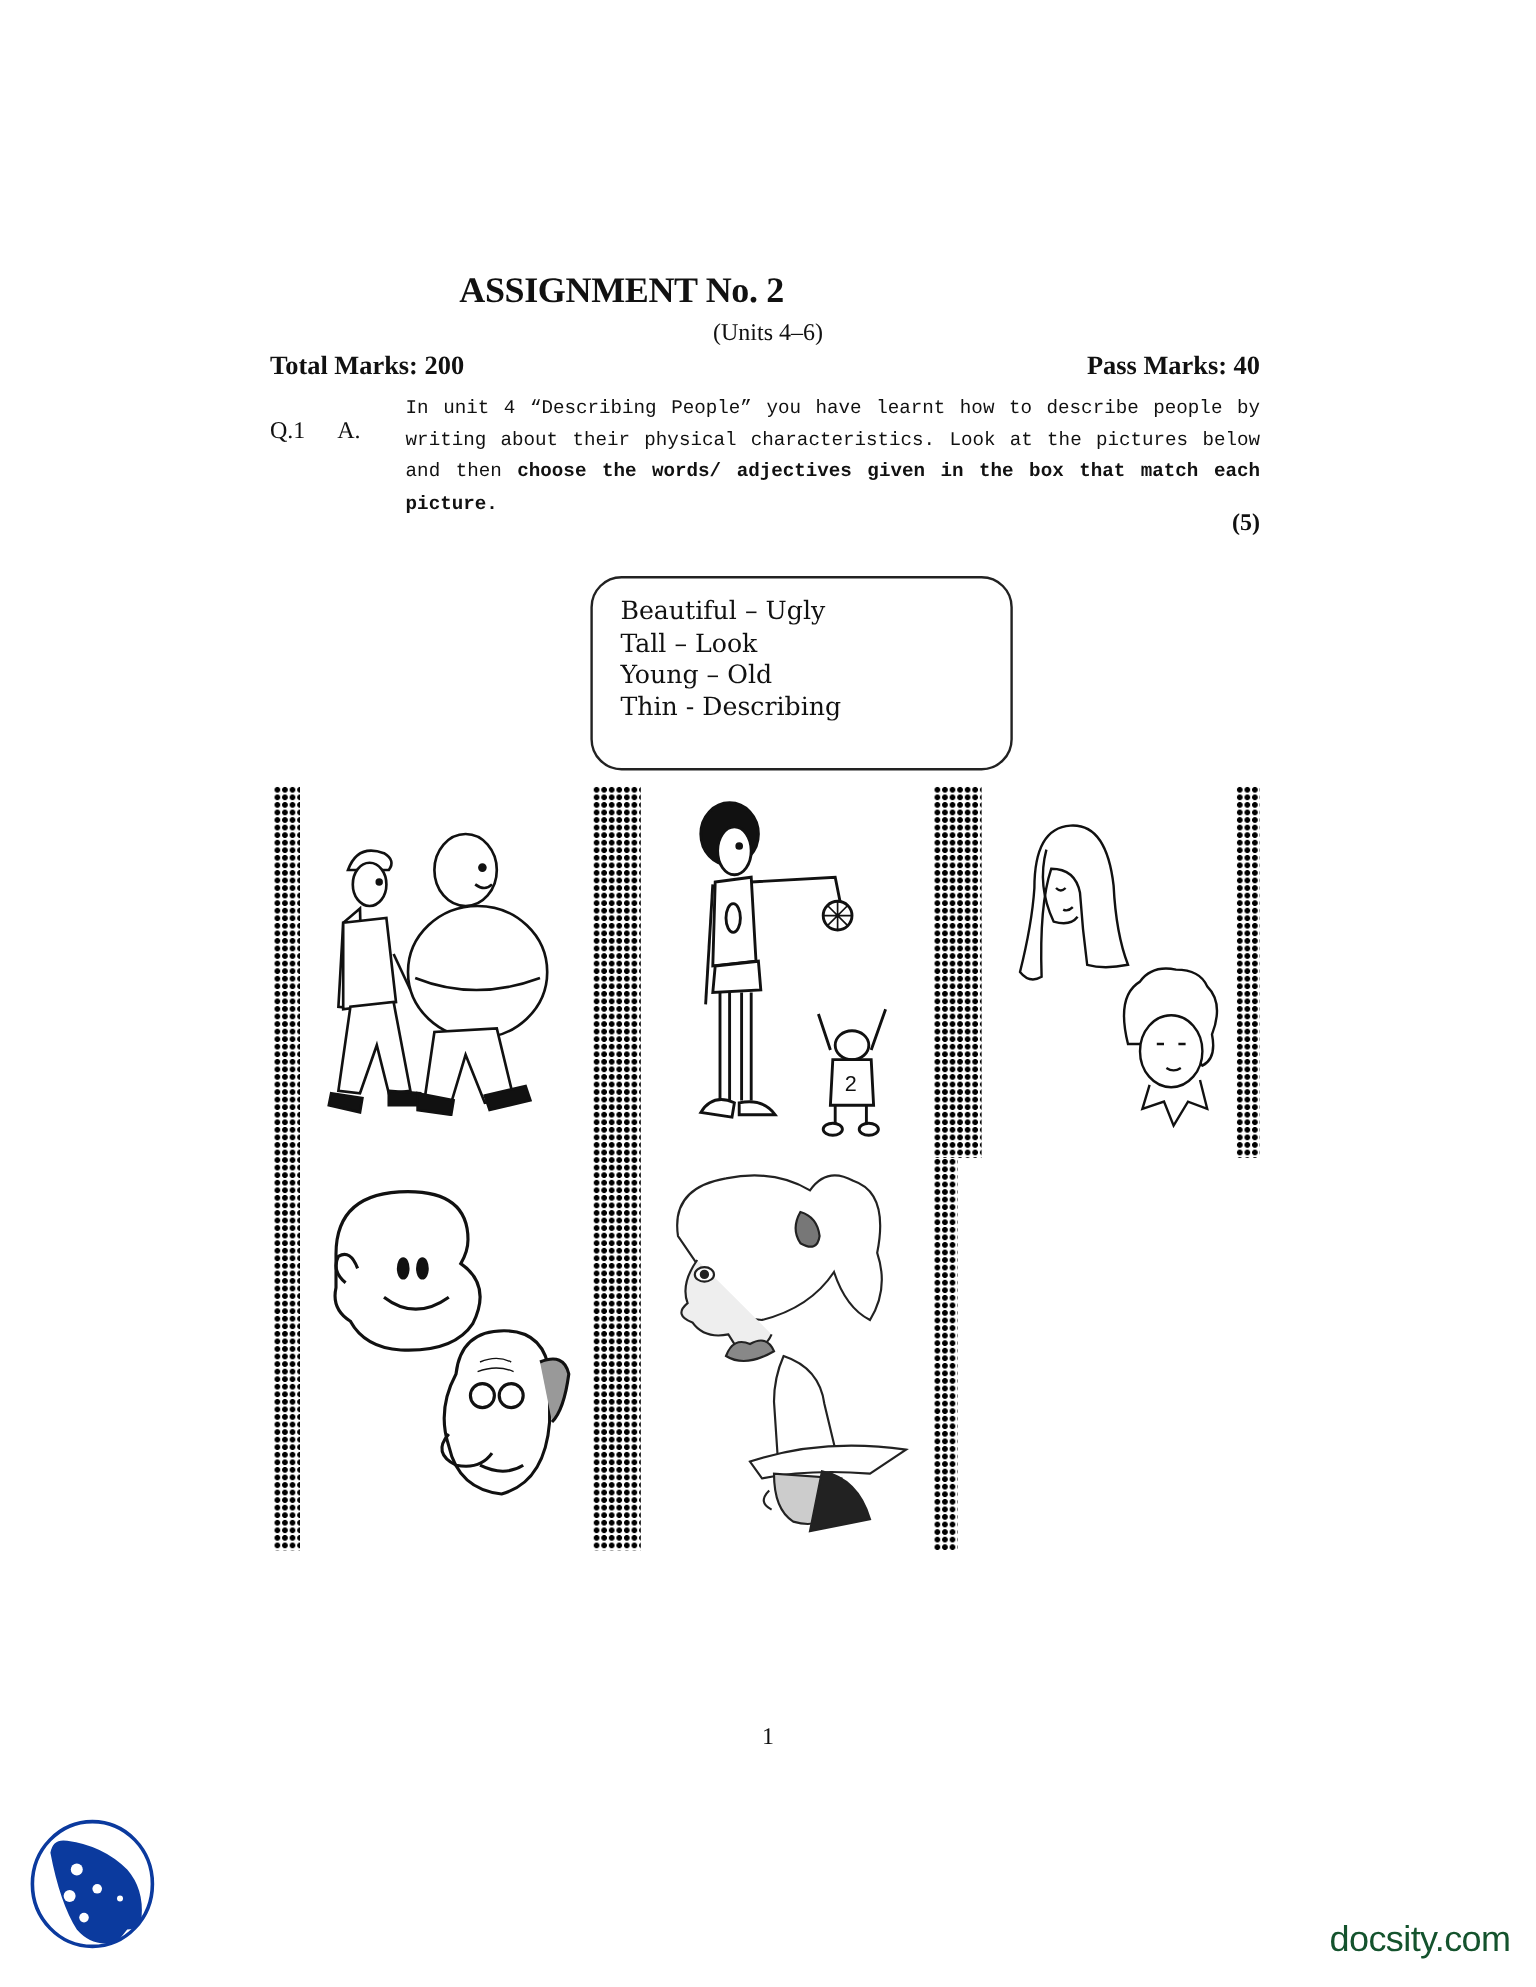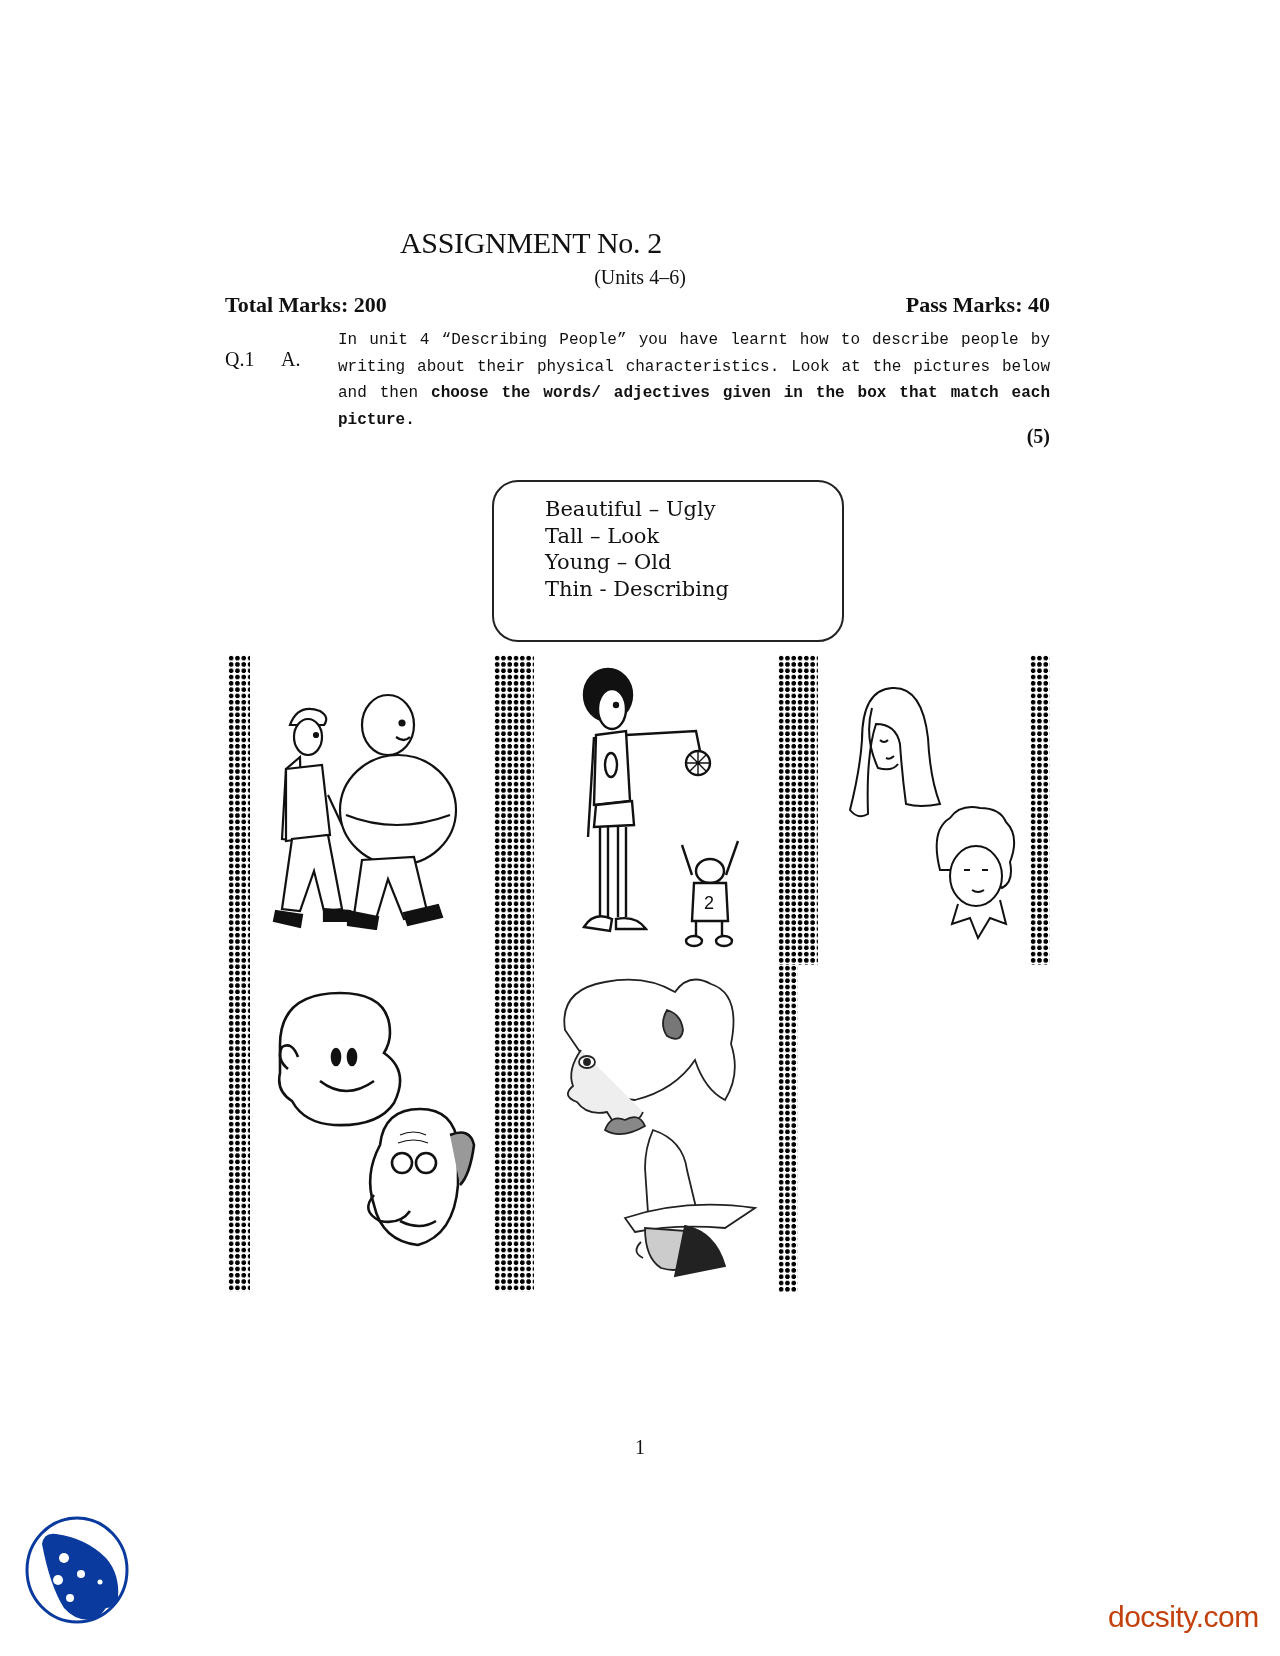--- a/index.html
+++ b/index.html
@@ -1,34 +1,34 @@
 <!DOCTYPE html>
 <html><head>
 <meta charset="utf-8">
 <style>
   html, body { margin:0; padding:0; background:#ffffff; }
   body { width:1280px; height:1656px; position:relative; overflow:hidden; font-family:"Liberation Serif", serif; color:#111; }
   .abs { position:absolute; }
-  .title { left:13px; width:1036px; top:226px; text-align:center; font-size:30px; font-weight:normal; letter-spacing:-0.3px; }
+  .title { left:0; width:1036px; top:226px; text-align:center; font-size:30px; font-weight:bold; letter-spacing:-0.3px; }
   .units { left:0; width:1280px; top:266px; text-align:center; font-size:20px; font-weight:normal; }
   .marks-left { left:225px; top:292px; font-size:22px; font-weight:bold; }
   .marks-right { right:230px; top:292px; font-size:22px; font-weight:bold; }
   .q-label { left:225px; top:348px; font-size:20px; }
   .q-part { left:281px; top:348px; font-size:20px; }
   .q-text { left:338px; top:327px; width:712px; font-size:16px; line-height:26.5px; text-align:justify; text-align-last:left;font-family:Liberation Mono, monospace; }
   .q-text b { font-weight:bold; }
   .q-points { right:230px; top:425px; font-size:20px; font-weight:bold; }
   .word-box { left:492px; top:480px; width:352px; height:162px; border:2px solid #222; border-radius:26px; box-sizing:border-box; padding:14px 0 0 23px; overflow:hidden; }
-  .word-box div { font-family:"DejaVu Serif", serif; font-size:21px; line-height:26.5px; white-space:nowrap;margin-left:28px; }
+  .word-box div { font-family:"DejaVu Serif", serif; font-size:21px; line-height:26.5px; white-space:nowrap; }
   .stripe { position:absolute; background-color:#fff;
     background-image:radial-gradient(circle, #000 2.1px, transparent 2.6px);
     background-size:6.3px 6.3px; }
   .pic { position:absolute; }
   .page-num { left:0; width:1280px; top:1436px; text-align:center; font-size:20px; }
-  .docsity { left:1108px; top:1600px; font-family:"Liberation Sans", sans-serif; font-size:30px; color:#c2410c; letter-spacing:-0.5px; }
+  .docsity { left:1108px; top:1600px; font-family:"Liberation Sans", sans-serif; font-size:30px; color:#14532d; letter-spacing:-0.5px; }
   .logo { left:22px; top:1514px; width:110px; height:112px; }
 </style>
 </head>
 <body>
 
 <div class="abs title">ASSIGNMENT No. 2</div>
 <div class="abs units">(Units 4–6)</div>
 <div class="abs marks-left">Total Marks: 200</div>
 <div class="abs marks-right">Pass Marks: 40</div>
 

